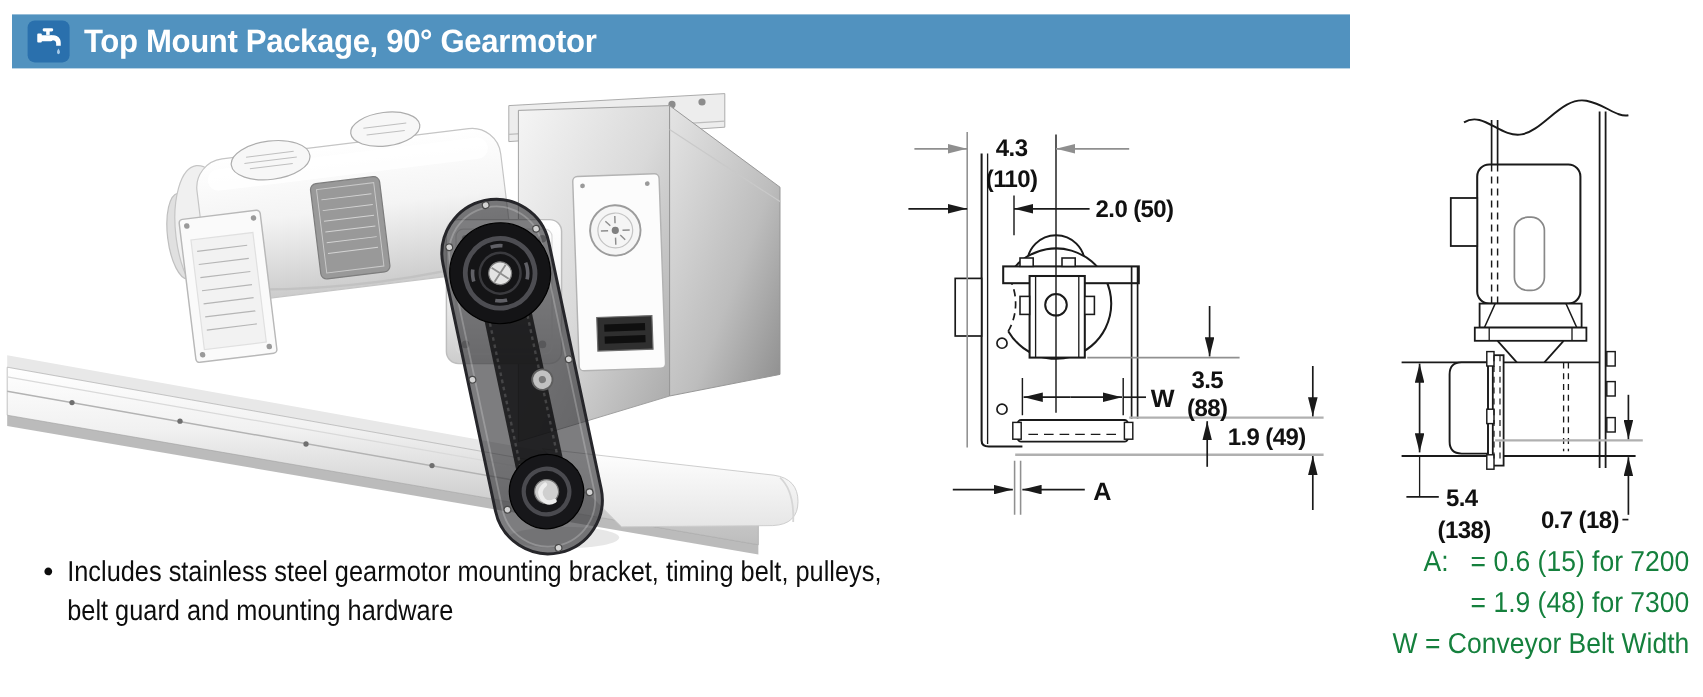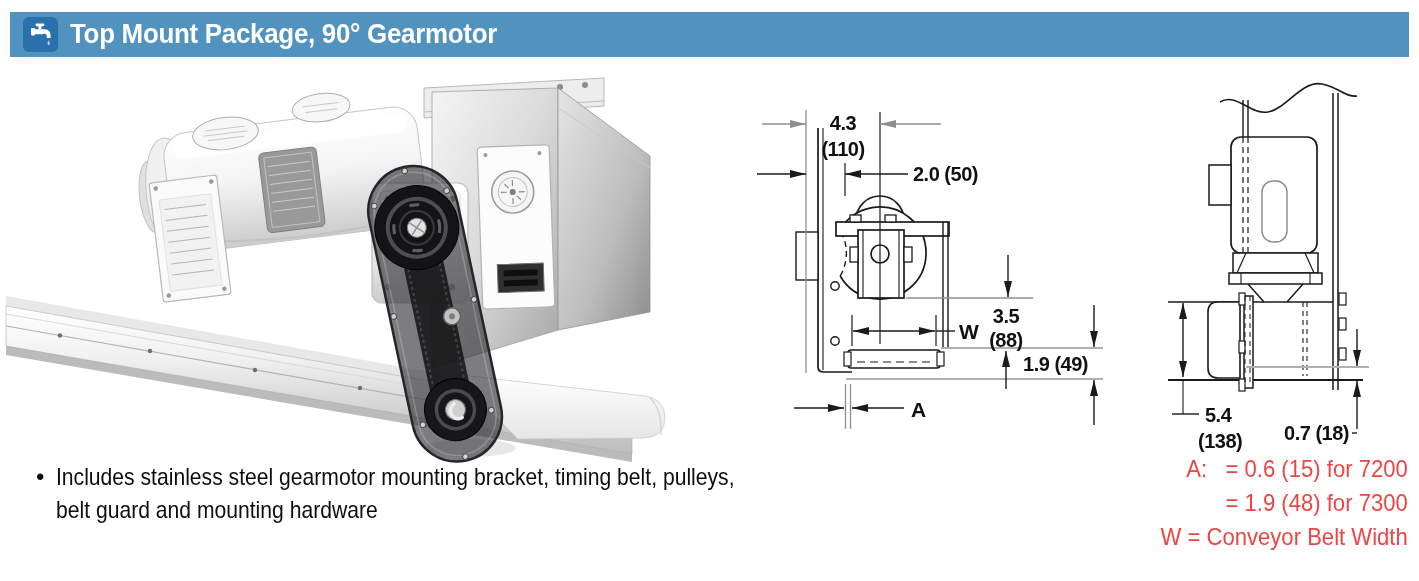--- a/index.html
+++ b/index.html
@@ -1,33 +1,33 @@
 <!DOCTYPE html>
 <html><head>
 <meta charset="utf-8">
 <style>
   html,body{margin:0;padding:0;background:#fff;}
   .page{position:relative;width:1419px;height:581px;background:#ffffff;overflow:hidden;
         font-family:"Liberation Sans","DejaVu Sans",sans-serif;color:#111;}
-  .header-bar{position:absolute;left:10px;top:12px;width:1399px;height:45px;background:#5192bf;
+  .header-bar{position:absolute;left:10px;top:12px;width:1115px;height:45px;background:#5192bf;
         display:flex;align-items:center;padding-left:13px;box-sizing:border-box;}
   .header-icon{width:35px;height:35px;border-radius:6px;background:#2a70ad;flex:0 0 auto;
         display:flex;align-items:center;justify-content:center;}
   .header-title{color:#ffffff;font-size:27px;font-weight:bold;margin-left:12px;letter-spacing:-0.3px;
         transform:scaleX(0.96);transform-origin:left center;white-space:nowrap;}
   .photo{position:absolute;left:0px;top:68px;width:745px;height:400px;}
   .diagram{position:absolute;}
   .dg-front{left:755px;top:80px;width:360px;height:372px;}
   .dg-side{left:1140px;top:75px;width:275px;height:390px;}
   .dim-label{font-weight:bold;font-size:20px;fill:#111;letter-spacing:-0.5px;}
   .dim-label-lg{font-weight:bold;font-size:21px;fill:#111;}
   .notes{position:absolute;left:36px;top:460px;display:flex;font-size:24px;color:#0d0d0d;}
   .notes .dot{font-size:24px;line-height:33px;margin-right:12px;}
   .notes-lines{transform:scaleX(0.88);transform-origin:left top;line-height:33px;white-space:nowrap;}
-  .legend{position:absolute;right:11px;top:452px;text-align:right;font-size:24px;color:#ef4444;}
+  .legend{position:absolute;right:11px;top:452px;text-align:right;font-size:24px;color:#15803d;}
   .legend-inner{transform:scaleX(0.92);transform-origin:right top;line-height:34px;}
   .legend-inner div{white-space:pre;}
 </style>
 </head>
 <body>
 
 <div class="page">
 
   <div class="header-bar">
     <div class="header-icon">

